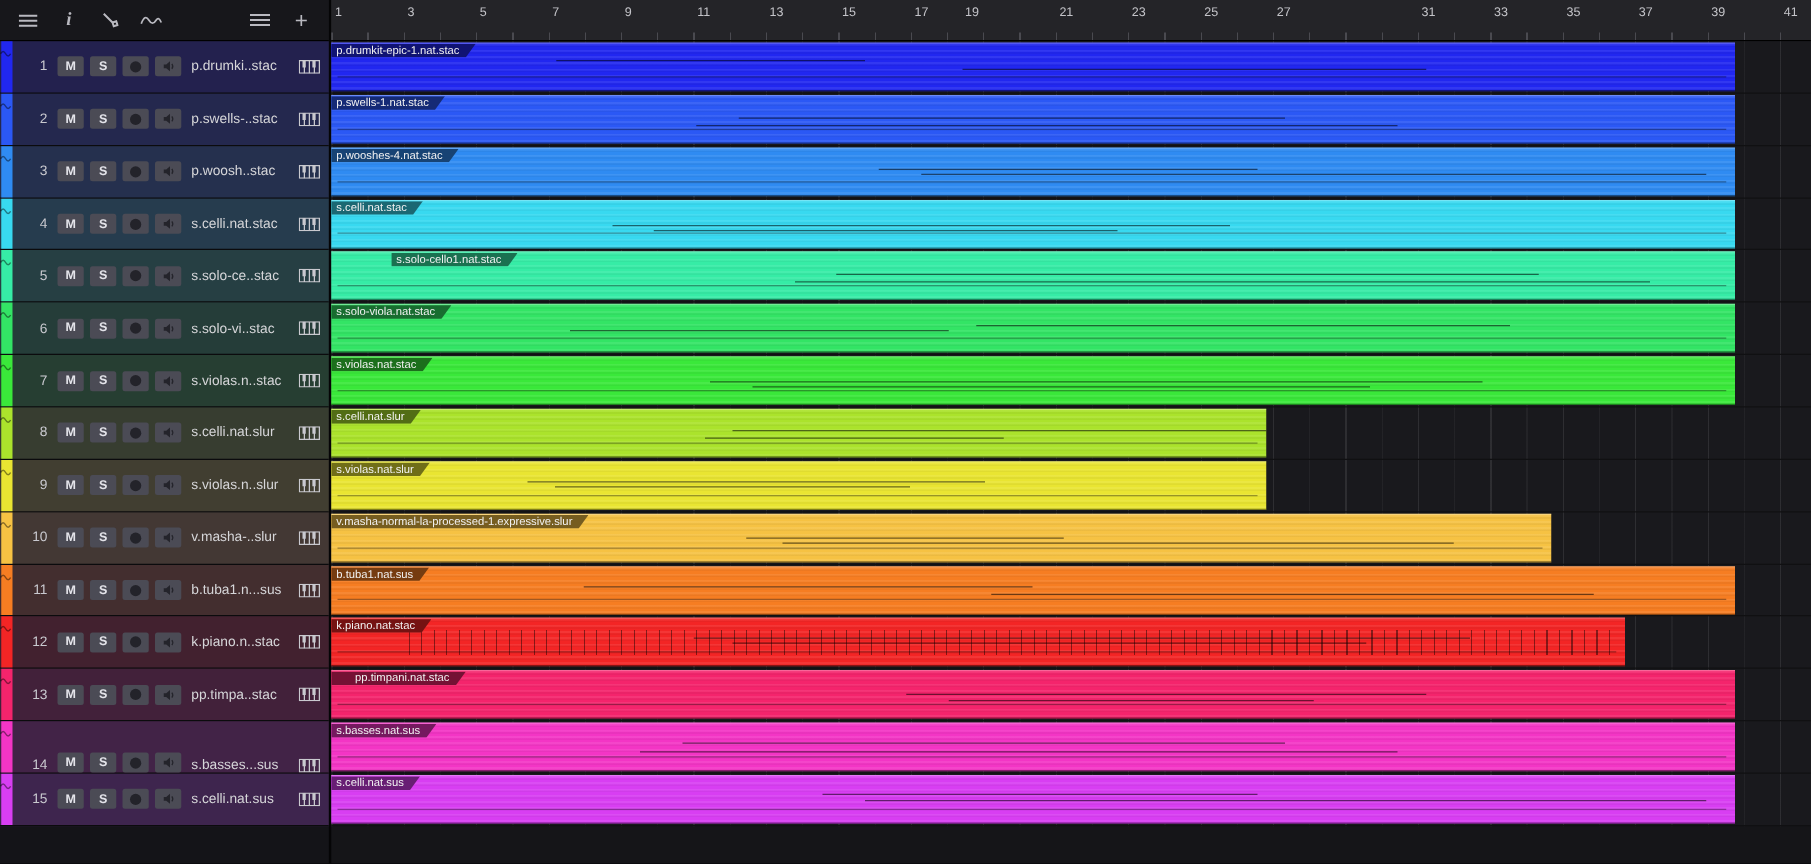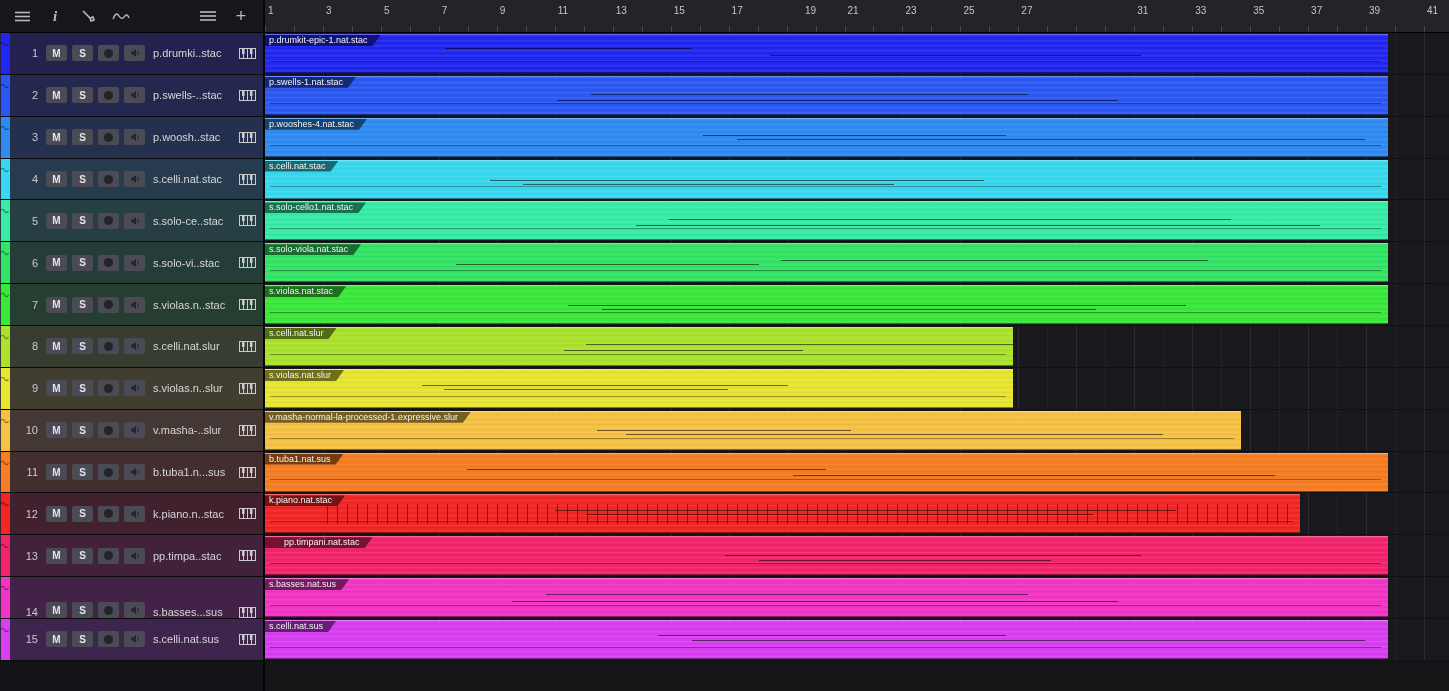--- a/index.html
+++ b/index.html
@@ -59,21 +59,21 @@
     <div class="ruler">
         <span class="tick" style="left: 3px;">1</span>
         <span class="tick" style="left: 60.95px;">3</span>
         <span class="tick" style="left: 118.9px;">5</span>
         <span class="tick" style="left: 176.85px;">7</span>
         <span class="tick" style="left: 234.8px;">9</span>
         <span class="tick" style="left: 292.75px;">11</span>
         <span class="tick" style="left: 350.7px;">13</span>
         <span class="tick" style="left: 408.65px;">15</span>
         <span class="tick" style="left: 466.6px;">17</span>
-        <span class="tick" style="left: 540px; text-align: center;">19</span>
+        <span class="tick" style="left: 507px; text-align: center;">19</span>
         <span class="tick" style="left: 582.5px;">21</span>
         <span class="tick" style="left: 640.45px;">23</span>
         <span class="tick" style="left: 698.4px;">25</span>
         <span class="tick" style="left: 756.35px;">27</span>
         <span class="tick" style="left: 783px; margin-top: 42px;">29</span>
         <span class="tick" style="left: 872.25px;">31</span>
         <span class="tick" style="left: 930.2px;">33</span>
         <span class="tick" style="left: 988.15px;">35</span>
         <span class="tick" style="left: 1046.1px;">37</span>
         <span class="tick" style="left: 1104.05px;">39</span>
@@ -107,21 +107,21 @@
         <div class="lane">
     <div class="clip" style="width: 1122.78px; background: rgb(56, 217, 240);">
       <div class="cliplabel" style="background: rgb(27, 104, 115);">s.celli.nat.stac</div>
       <div class="autoline"></div>
     <div class="nline" style="top: 63%; left: 23%; width: 33%;"></div>
             <div class="nline" style="top: 52%; left: 20%; width: 44%;"></div>
           </div>
   </div>
         <div class="lane">
     <div class="clip" style="width: 1122.78px; background: rgb(54, 236, 166);">
-      <div class="cliplabel" style="background: rgb(26, 113, 80);">s.solo-cello1.nat.stac</div>
+      <div class="cliplabel" style="background: rgb(26, 113, 80); margin-left: 48px;">s.solo-cello1.nat.stac</div>
       <div class="autoline"></div>
     <div class="nline" style="top: 44%; left: 36%; width: 50%;"></div>
             <div class="nline" style="top: 61%; left: 33%; width: 61%;"></div>
           </div>
   </div>
         <div class="lane">
     <div class="clip" style="width: 1122.78px; background: rgb(51, 228, 101);">
       <div class="cliplabel" style="background: rgb(24, 109, 48);">s.solo-viola.nat.stac</div>
       <div class="autoline"></div>
     <div class="nline" style="top: 53%; left: 17%; width: 27%;"></div>

